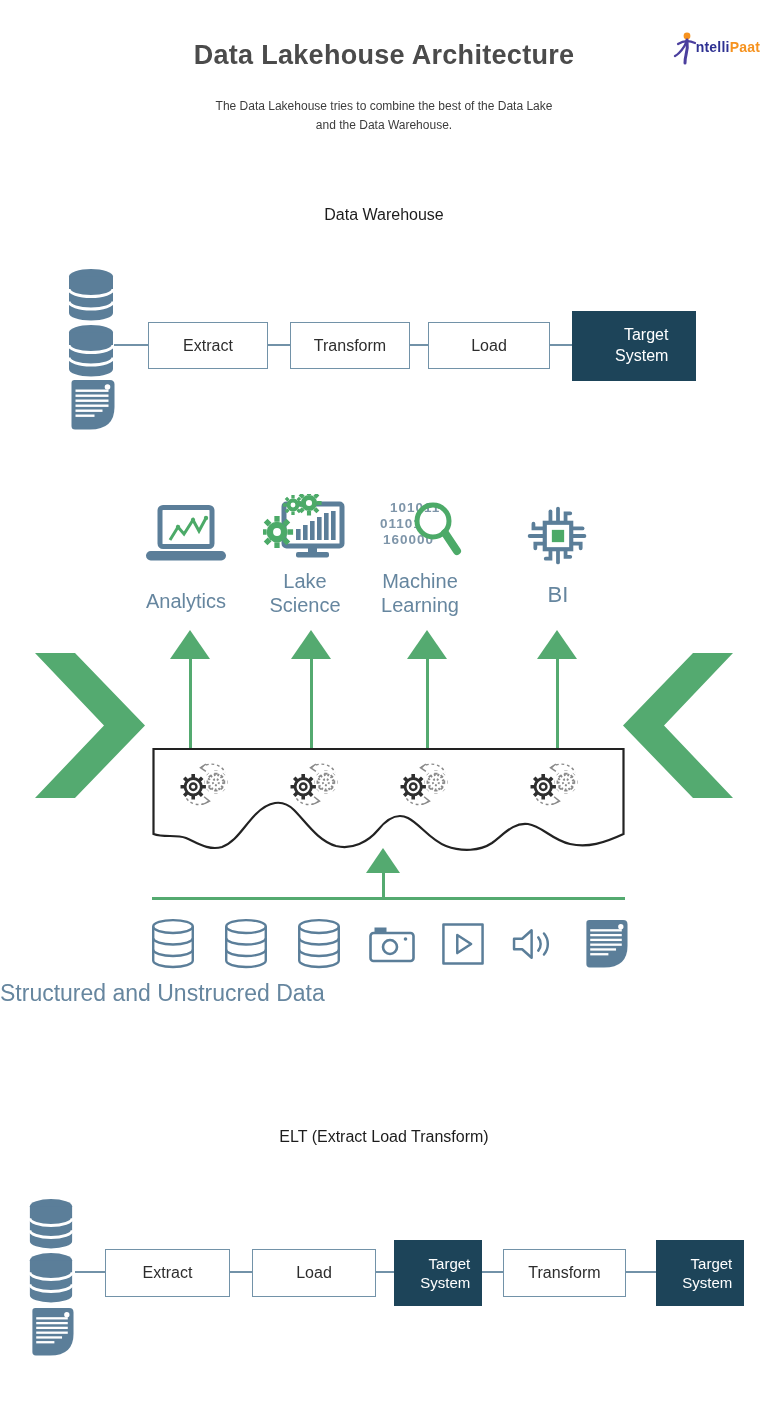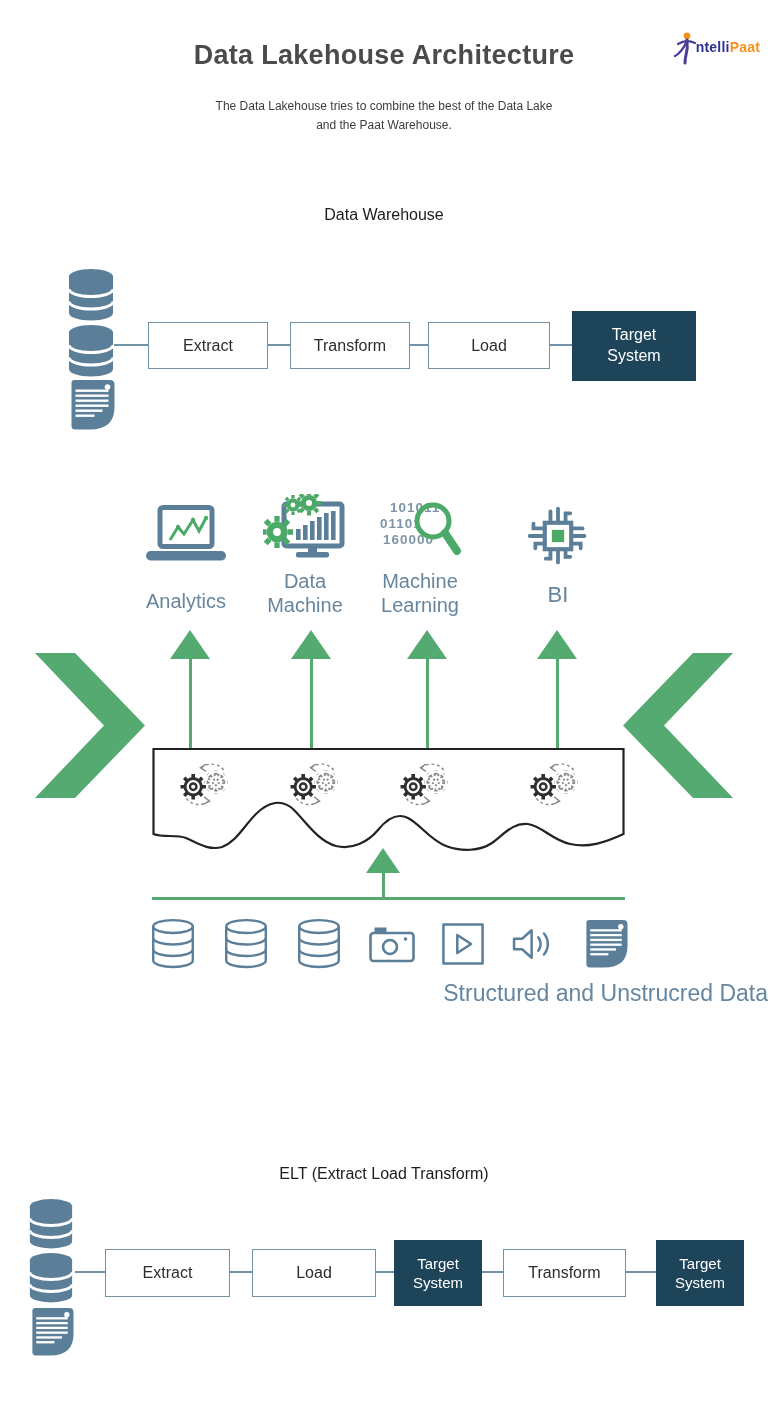--- a/index.html
+++ b/index.html
@@ -17,32 +17,32 @@
   .abs{position:absolute;}
   .ctr{text-align:center;}
   .title{left:0;right:0;top:32px;font-size:27px;font-weight:700;color:#4b4b4b;letter-spacing:.3px;}
   .subtitle{left:0;right:0;top:89px;font-size:12px;color:#3c3c3c;line-height:1.55;}
   .logo{right:8px;top:22px;display:flex;align-items:flex-start;}
   .logo-text{font-size:14px;font-weight:700;margin-left:-3px;margin-top:9px;letter-spacing:.2px;}
   .lb{color:#2e3192}.lo{color:#f6921e}
   .sec-head{left:0;right:0;font-size:16px;color:var(--ink);}
   .flow-box{position:absolute;background:#fff;border:1.5px solid var(--slate-border);display:flex;align-items:center;justify-content:center;font-size:16px;color:#2d2d2d;}
   .flow-box.target{background:var(--navy);border:none;color:#fff;line-height:1.3;}
-  .flow-box.target span{display:block;width:4.3em;text-align:center;}
+  .flow-box.target span{display:block;width:4.3em;text-align:right;}
   .elt-target{font-size:15px;}
   .hline{position:absolute;height:2px;background:var(--slate-border);}
   .icon-slate{color:var(--slate);}
   .consumer-label{position:absolute;color:var(--slate-text);font-size:20px;text-align:center;line-height:1.2;}
   .uparrow{position:absolute;display:flex;flex-direction:column;align-items:center;}
   .uphead{width:0;height:0;border-left:20px solid transparent;border-right:20px solid transparent;border-bottom:29px solid var(--green);}
   .uphead.small{border-left-width:17px;border-right-width:17px;border-bottom-width:25px;}
   .upstem{width:3px;background:var(--green);}
   .greenline{position:absolute;height:3px;background:var(--green);}
   .sources-row{position:absolute;left:150px;top:910px;width:478px;display:flex;align-items:center;justify-content:space-between;}
-  .caption{position:absolute;left:0;right:0;top:972px;text-align:right;color:var(--slate-text);font-size:23px;}
+  .caption{position:absolute;left:0;right:0;top:972px;text-align:left;color:var(--slate-text);font-size:23px;}
   .ml-icon{position:absolute;left:380px;top:492px;width:100px;height:66px;}
   .bline{display:block;color:#7e95a9;font-size:13.5px;font-weight:bold;letter-spacing:1px;line-height:1.18;}
   .b1{margin-left:10px}.b2{margin-left:0}.b3{margin-left:3px}
   .hidden-defs{position:absolute;width:0;height:0;overflow:hidden;}
 </style>
 </head>
 <body>
 
 <svg class="hidden-defs" aria-hidden="true">
   <defs>
@@ -140,21 +140,21 @@
       <use href="#gearD" x="-16" y="-16" width="32" height="32" transform="translate(44,23) scale(0.92)" color="#8a8a8a"></use>
     </symbol>
   </defs>
 </svg>
 
 <div class="page">
 
   <div class="abs title ctr">Data Lakehouse Architecture</div>
   <div class="abs subtitle ctr">
     <span>The Data Lakehouse tries to combine the best of the Data Lake</span><br>
-    <span>and the Paat Warehouse.</span>
+    <span>and the Data Warehouse.</span>
   </div>
   <div class="abs logo">
     <svg width="26" height="36" viewBox="0 0 26 36">
       <circle cx="14" cy="6" r="3.4" fill="#f6921e"></circle>
       <path d="M5,14 Q13,9 22,13" stroke="#4b3f9e" stroke-width="2.2" fill="none" stroke-linecap="round"></path>
       <path d="M14,10 Q12,17 6,23 Q4,25 2,26" stroke="#4b3f9e" stroke-width="2.4" fill="none" stroke-linecap="round"></path>
       <path d="M14,10 Q15,18 13,25 Q12,29 12,33" stroke="#4b3f9e" stroke-width="3" fill="none" stroke-linecap="round"></path>
     </svg>
     <div class="logo-text"><span class="lb">ntelli</span><span class="lo">Paat</span></div>
   </div>
@@ -207,21 +207,21 @@
         <rect x="54" y="23" width="4.6" height="23"></rect>
       <rect x="61" y="19" width="4.6" height="27"></rect>
         <rect x="68" y="17" width="4.6" height="29"></rect>
       <rect x="45" y="52" width="9" height="6"></rect>
         <rect x="33" y="58" width="33" height="5.5" rx="2"></rect>
     </g>
     <use href="#gearG" x="-16" y="-16" width="32" height="32" transform="translate(14,38) scale(1.15)" color="#4caa68"></use>
     <use href="#gearG" x="-16" y="-16" width="32" height="32" transform="translate(30,11) scale(0.72)" color="#4caa68"></use>
     <use href="#gearG" x="-16" y="-16" width="32" height="32" transform="translate(46,9) scale(0.9)" color="#4caa68"></use>
   </svg>
-  <div class="consumer-label" style="left:260px;top:561px;width:90px">Data Machine</div>
+  <div class="consumer-label" style="left:260px;top:561px;width:90px">Lake Science</div>
 
   <div class="ml-icon">
     <span class="bline b1">101011</span>
     <span class="bline b2">01101</span>
     <span class="bline b3">160000</span>
     <svg class="abs" style="left:26px;top:-2px" width="62" height="64" viewBox="0 0 62 64">
       <circle cx="27" cy="23" r="16" stroke="#4caa68" stroke-width="5" fill="none"></circle>
       <path d="M39,35 L51,53" stroke="#4caa68" stroke-width="8" stroke-linecap="round"></path>
     </svg>
   </div>
@@ -308,21 +308,21 @@
       </svg>
     <svg class="icon-slate" width="46" height="38">
         <use href="#speaker"></use>
       </svg>
     <svg class="icon-slate" width="44" height="48">
         <use href="#docfill"></use>
       </svg>
   </div>
   <div class="caption">Structured and Unstrucred Data</div>
 
-  <div class="abs sec-head ctr" style="top:1157px">ELT (Extract Load Transform)</div>
+  <div class="abs sec-head ctr" style="top:1120px">ELT (Extract Load Transform)</div>
 
   <svg class="abs icon-slate" style="left:27px;top:1190px" width="48" height="52">
       <use href="#dbfill"></use>
     </svg>
   <svg class="abs icon-slate" style="left:27px;top:1244px" width="48" height="52">
       <use href="#dbfill"></use>
     </svg>
   <svg class="abs icon-slate" style="left:30px;top:1300px" width="44" height="48">
       <use href="#docfill"></use>
     </svg>

